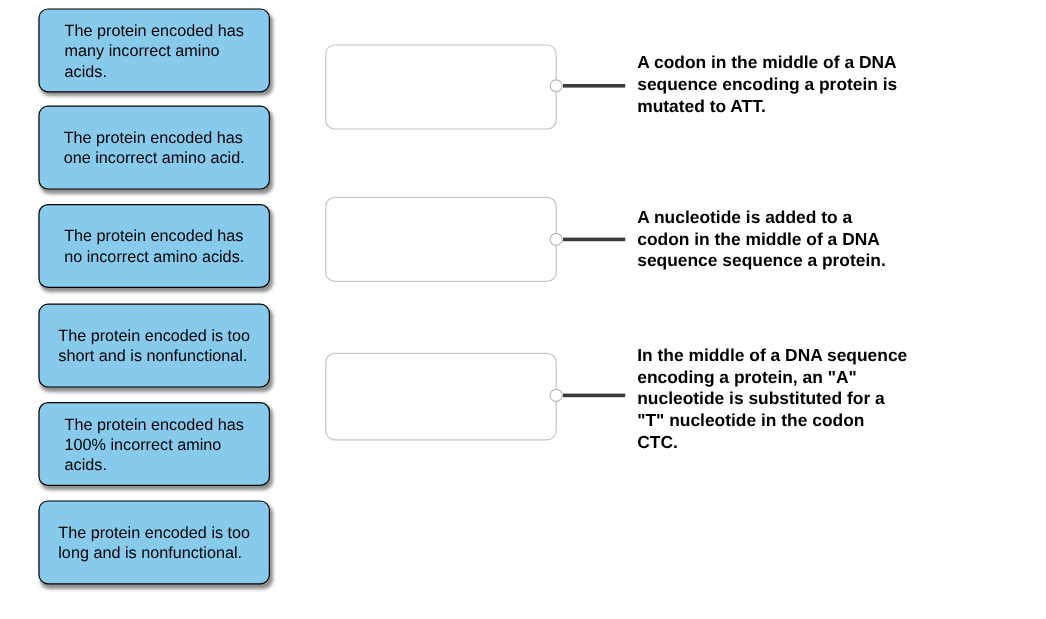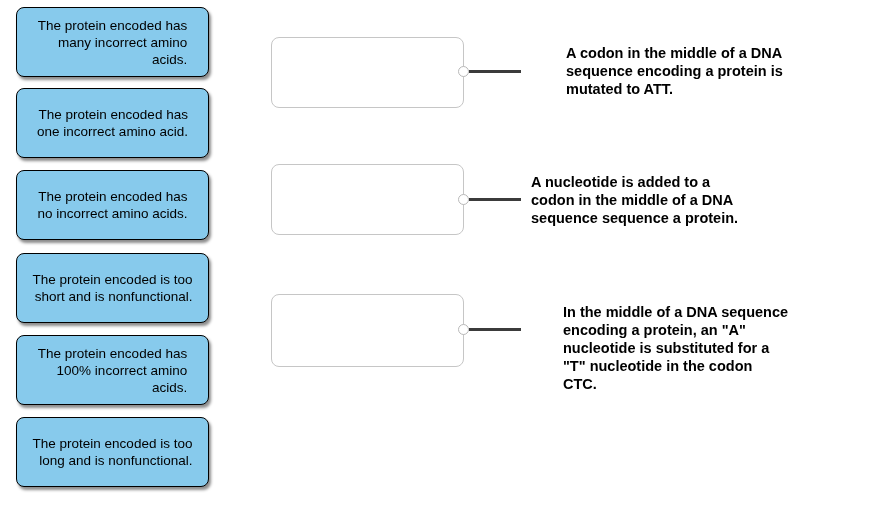--- a/index.html
+++ b/index.html
@@ -12,32 +12,32 @@
     position: relative;
     width: 872px;
     height: 516px;
     background: #ffffff;
     overflow: hidden;
   }
 
   
   .tile {
     position: absolute;
-    left: 16px;
+    left: 32px;
     width: 193px;
     height: 70px;
     box-sizing: border-box;
     background: #87CAEC;
     border: 1px solid #000000;
     border-radius: 8px;
     box-shadow: 2px 3px 3px rgba(0,0,0,0.45);
     display: flex;
     align-items: center;
     justify-content: center;
-    text-align: right;
+    text-align: left;
     font-size: 13.5px;
     line-height: 17px;
     color: #000000;
     padding: 0 9px;
     white-space: pre-line;
     cursor: grab;
   }
   .tile-1 { top: 7px;   }
   .tile-2 { top: 88px;  }
   .tile-3 { top: 170px; }
@@ -91,23 +91,23 @@
   .prompt {
     position: absolute;
     left: 531px;
     width: 280px;
     font-size: 14.5px;
     font-weight: bold;
     line-height: 18px;
     color: #000000;
     white-space: pre-line;
   }
-  .prompt-1 { top: 44px; margin-left: 35px;  }
+  .prompt-1 { top: 44px;  }
   .prompt-2 { top: 173px; }
-  .prompt-3 { top: 303px; margin-left: 32px; }
+  .prompt-3 { top: 288px; }
 </style>
 </head>
 <body>
 
 <div class="canvas">
 
   <div class="tile tile-1">The protein encoded has
 many incorrect amino
 acids.</div>
   <div class="tile tile-2">The protein encoded has

